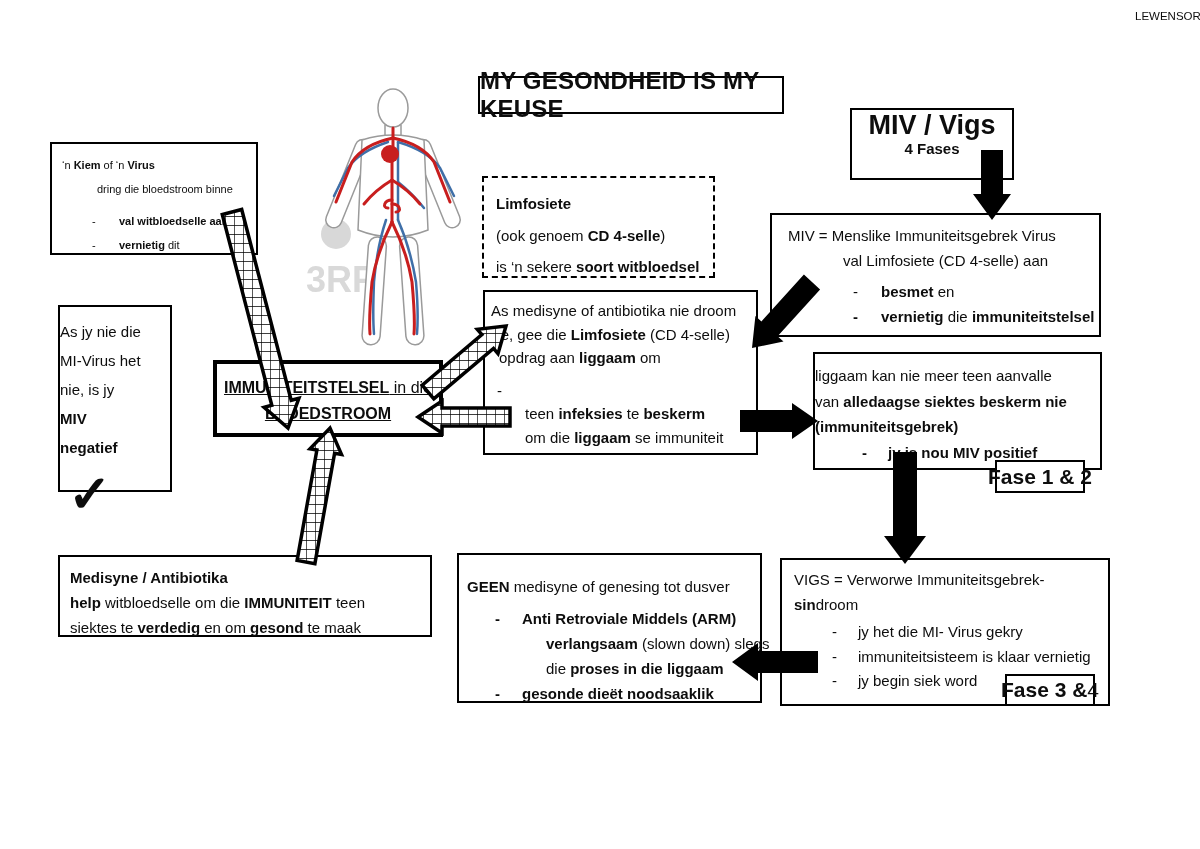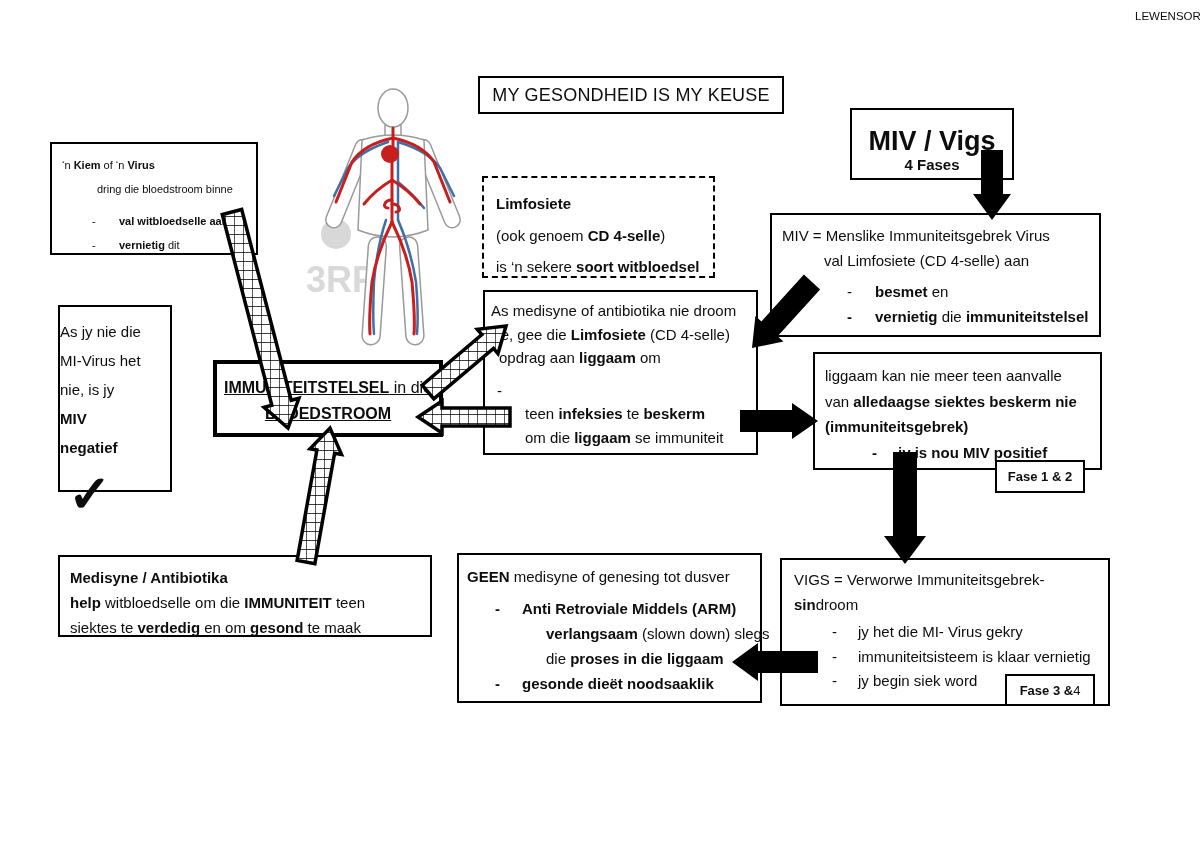--- a/index.html
+++ b/index.html
@@ -8,61 +8,61 @@
   .box{position:absolute;background:#fff;border:2px solid #000;box-sizing:border-box;z-index:5}
   .line{white-space:nowrap}
   .b{font-weight:bold}
   .u{text-decoration:underline}
   .bullet{display:flex;white-space:nowrap}
   .dash{flex:0 0 auto}
   
   #corner{position:absolute;left:1135px;top:10px;font-size:11.5px;font-weight:normal;z-index:6;white-space:nowrap}
   #title-box{left:478px;top:76px;width:306px;height:38px;border-width:2.5px;
              display:flex;align-items:center;justify-content:center;
-             font-size:18px;font-weight:normal;letter-spacing:.2px}
+             font-size:24px;font-weight:bold;letter-spacing:.2px}
   #kiem-box{left:50px;top:142px;width:208px;height:113px;font-size:11px;padding:9px 0 0 10px;line-height:24px}
   #kiem-box .indent{margin-left:35px}
   #kiem-box .bullet{margin-left:30px}
   #kiem-box .dash{width:27px}
   #kiem-box .bullet.first{margin-top:8px}
-  #mivvigs-box{left:850px;top:108px;width:164px;height:72px;border-width:2.5px;text-align:center;padding-top:16px}
+  #mivvigs-box{left:850px;top:108px;width:164px;height:72px;border-width:2.5px;text-align:center;padding-top:0}
   #mivvigs-title{font-size:27px;font-weight:bold;line-height:30px}
   #mivvigs-sub{font-size:15px;font-weight:bold}
   #limf-box{left:482px;top:176px;width:233px;height:102px;border-style:dashed;
             font-size:15px;padding:10px 0 0 12px;line-height:31.5px}
-  #miv-box{left:770px;top:213px;width:331px;height:124px;font-size:15px;padding:8px 0 0 10px;line-height:25px}
-  #miv-box .indent{margin-left:42px}
+  #miv-box{left:770px;top:213px;width:331px;height:124px;font-size:15px;padding:8px 0 0 16px;line-height:25px}
+  #miv-box .indent{margin-left:55px}
   #miv-box .bullet{margin-left:65px}
   #miv-box .dash{width:28px}
   #miv-box .bullet.first{margin-top:6px}
   #asmed-box{left:483px;top:290px;width:275px;height:165px;font-size:15px;padding:7px 0 0 6px;line-height:23.5px}
   #asmed-box .l2{margin-left:-2px}
   #asmed-box .l3{margin-left:8px}
   #asmed-box .bullet{margin-left:6px;margin-top:9px}
   #asmed-box .dash{width:28px}
   #asmed-box .cont{margin-left:34px}
-  #liggaam-box{left:813px;top:352px;width:289px;height:118px;font-size:15px;padding:9px 0 0 10px;line-height:25.5px}
+  #liggaam-box{left:813px;top:352px;width:289px;height:118px;font-size:15px;padding:9px 0 0 0;line-height:25.5px}
   #liggaam-box .bullet{margin-left:47px}
   #liggaam-box .dash{width:26px;font-weight:bold}
   #neg-box{left:58px;top:305px;width:114px;height:187px;font-size:15px;padding:10px 0 0 0;line-height:29px}
   #neg-check{font-size:52px;font-weight:bold;line-height:52px;margin:6px 0 0 8px}
   #immun-box{left:213px;top:360px;width:230px;height:77px;border-width:4px;text-align:center;
              font-size:16px;line-height:26px;padding-top:11px}
   #med-box{left:58px;top:555px;width:374px;height:82px;font-size:15px;padding:8px 0 0 10px;line-height:25px}
-  #geen-box{left:457px;top:553px;width:305px;height:150px;font-size:15px;padding:9px 0 0 8px;line-height:25px}
+  #geen-box{left:457px;top:553px;width:305px;height:150px;font-size:15px;padding:19px 0 0 8px;line-height:25px}
   #geen-box .bullet{margin-left:28px}
   #geen-box .dash{width:27px;font-weight:bold}
   #geen-box .bullet.first{margin-top:7px}
   #geen-box .cont{margin-left:79px}
   #vigs-box{left:780px;top:558px;width:330px;height:148px;font-size:15px;padding:8px 0 0 12px;line-height:24.5px}
   #vigs-box .bullet{margin-left:38px}
   #vigs-box .dash{width:26px}
   #vigs-box .bullet.first{margin-top:3px}
   .fase{position:absolute;background:#fff;border:2.5px solid #000;box-sizing:border-box;z-index:12;
-        display:flex;align-items:center;justify-content:center;font-size:13px;white-space:nowrap}
+        display:flex;align-items:center;justify-content:center;font-size:21px;white-space:nowrap}
   #fase12{left:995px;top:460px;width:90px;height:33px}
   #fase34{left:1005px;top:674px;width:90px;height:32px}
   #figure{position:absolute;left:300px;top:82px;z-index:1}
   #arrow-layer{position:absolute;left:0;top:0;z-index:10;pointer-events:none}
 </style>
 </head>
 <body>
 
 <div id="corner">LEWENSOR</div>
 

